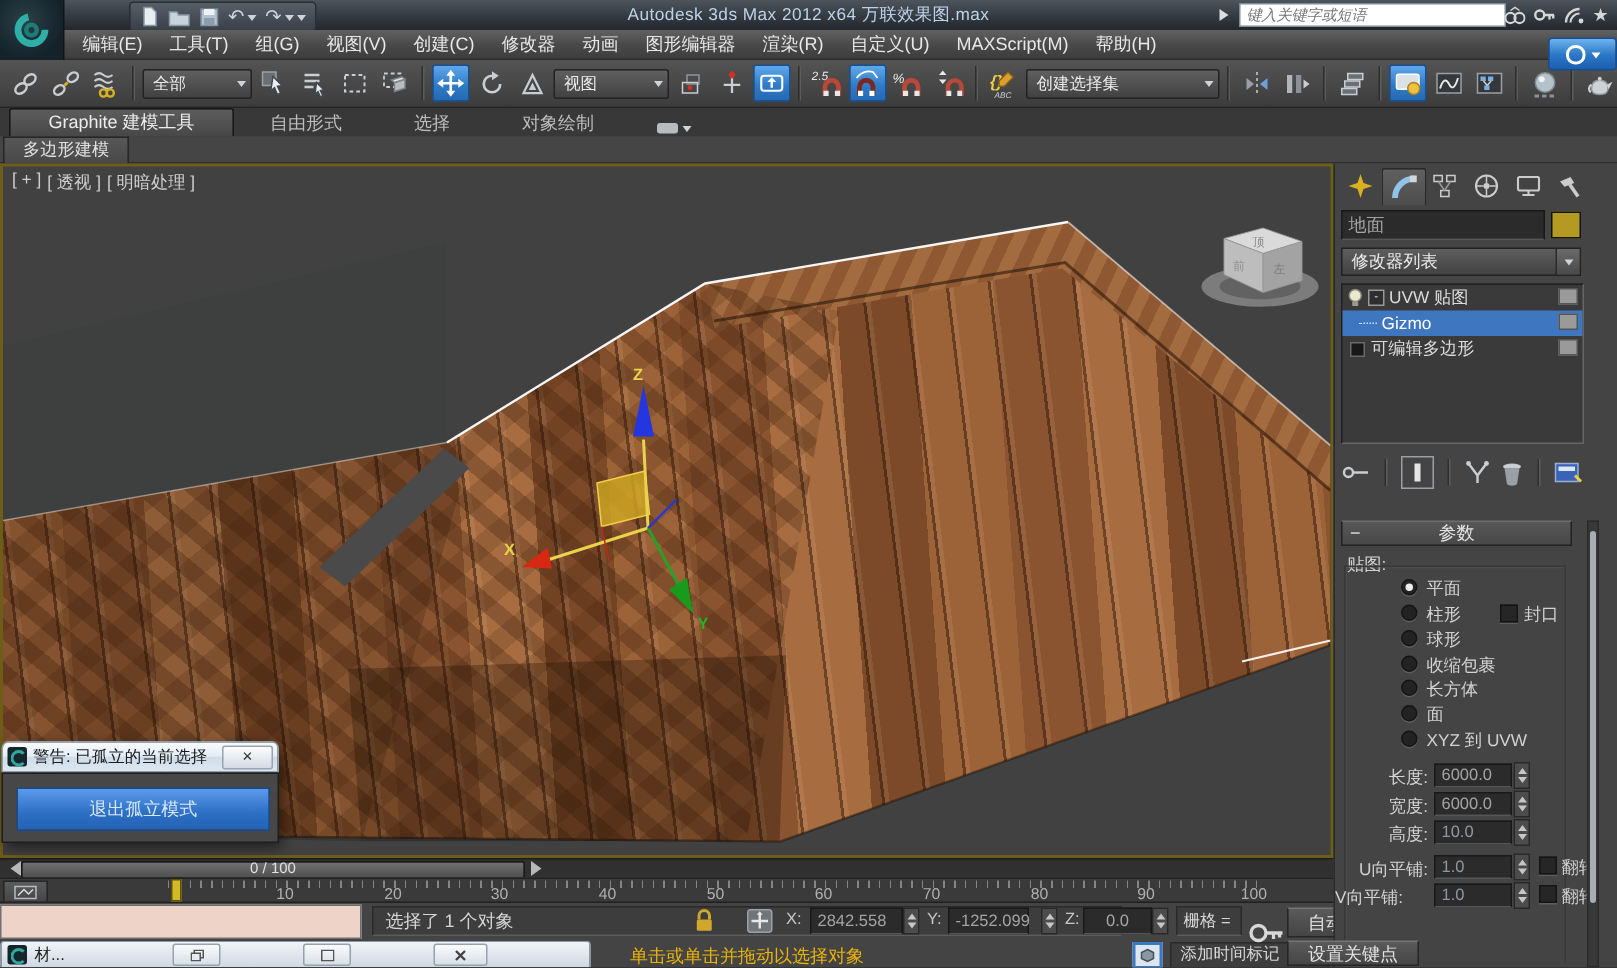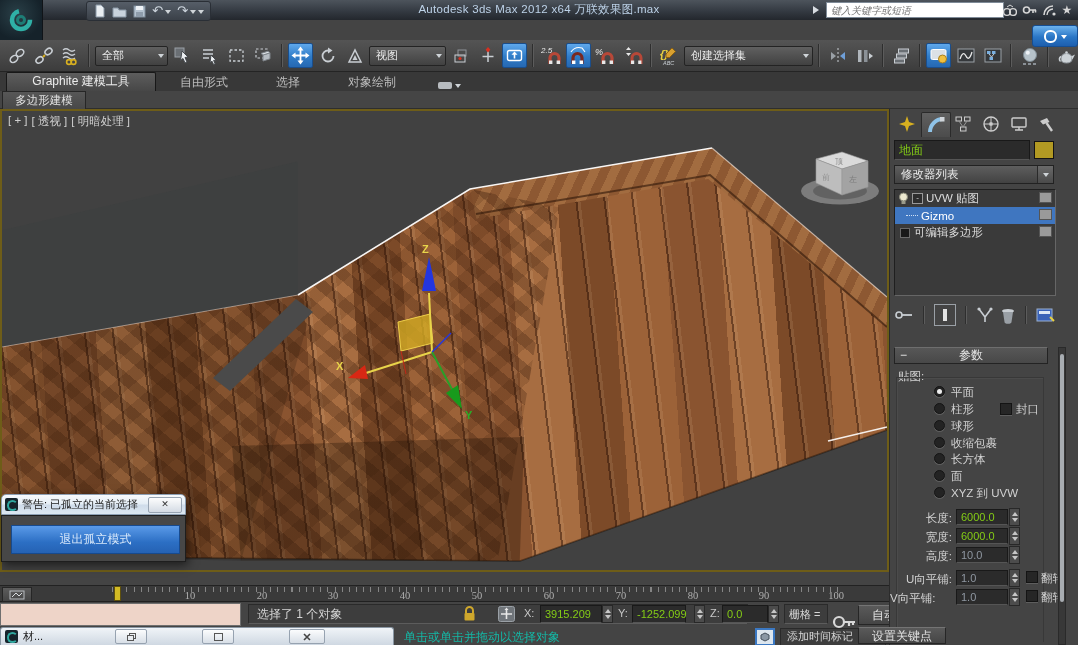--- a/index.html
+++ b/index.html
@@ -77,32 +77,32 @@
   .warn-btn{position:absolute;left:9px;top:9px;width:167px;height:27px;
       background:linear-gradient(#5a9ae8,#2c6fc4 60%,#2562b4);border:1px solid #174a8e;
       color:#d8e8fa;text-align:center;line-height:26px;font-size:12px;}
   .mini-logo{width:13px;height:13px;background:#16242c;border-radius:2px;display:inline-block;position:relative;}
   .mini-logo::after{content:"";position:absolute;left:2px;top:2px;width:7px;height:7px;border:2px solid #2fa8a0;border-radius:6px;border-right-color:transparent;}
   
   .tslider{left:0;top:572px;width:889px;height:13px;background:#303030;border-top:1px solid #1d1d1d;box-sizing:border-box;}
   .ts-handle{position:absolute;left:14px;top:1px;width:334px;height:10px;background:linear-gradient(#707070,#4f4f4f);
       border:1px solid #191919;border-radius:2px;color:#e2e2e2;font-size:10px;text-align:center;line-height:9px;}
   .ts-arr{position:absolute;top:1px;width:0;height:0;border:5px solid transparent;}
-  .trackbar{left:0;top:585px;width:889px;height:17px;background:#3a3a3a;border-top:1px solid #222;border-bottom:1px solid #202020;box-sizing:border-box;font-family:Liberation Serif, serif;}
+  .trackbar{left:0;top:585px;width:889px;height:17px;background:#3a3a3a;border-top:1px solid #222;border-bottom:1px solid #202020;box-sizing:border-box;}
   .tk-btn{position:absolute;left:2px;top:1px;width:28px;height:13px;background:linear-gradient(#5c5c5c,#454545);border:1px solid #262626;display:flex;align-items:center;justify-content:center;}
   .ticks{position:absolute;left:112px;top:1px;width:732px;height:5px;
       background:repeating-linear-gradient(90deg,#858585 0 1px,rgba(0,0,0,0) 1px 7.18px);}
   .tick-label{position:absolute;top:4px;width:44px;margin-left:-22px;text-align:center;color:#b0b0b0;font-size:10.5px;}
   .tk-marker{position:absolute;left:114px;top:0;width:7px;height:15px;background:#d2ba24;border:1px solid #5e500e;box-sizing:border-box;}
   
   .status1{left:0;top:602px;width:1078px;height:25px;background:#444;}
   .status2{left:0;top:627px;width:1078px;height:18px;background:#444;}
   .pink{position:absolute;left:0;top:1px;width:241px;height:23px;background:#eed4c8;border:1px solid #6f6f6f;box-sizing:border-box;}
   .sunken{background:#3d3d3d;border:1px solid #2a2a2a;border-bottom-color:#5c5c5c;box-sizing:border-box;color:#d6d6d6;}
-  .sfield{background:#2b2b2b;border:1px solid #191919;border-bottom-color:#555;box-sizing:border-box;color:#84cc16;font-size:11px;padding:0 4px;line-height:16px;}
+  .sfield{background:#2b2b2b;border:1px solid #191919;border-bottom-color:#555;box-sizing:border-box;color:#a3a3a3;font-size:11px;padding:0 4px;line-height:16px;}
   .dim{color:#8f97a1;}
   .spin{display:inline-flex;flex-direction:column;align-items:center;justify-content:center;gap:2px;width:11px;height:18px;background:#4c4c4c;border:1px solid #282828;box-sizing:border-box;}
   .spin .u{width:0;height:0;border:3px solid transparent;border-bottom:4px solid #c6c6c6;}
   .spin .d{width:0;height:0;border:3px solid transparent;border-top:4px solid #c6c6c6;}
   .gbtn{background:linear-gradient(#5a5a5a,#454545);border:1px solid #262626;border-top-color:#747474;color:#e2e2e2;box-sizing:border-box;text-align:center;}
   .playbtn{display:flex;align-items:center;justify-content:center;gap:1px;}
   .tri-l{width:0;height:0;border:4px solid transparent;border-right:6px solid #cfcfcf;}
   .tri-r{width:0;height:0;border:4px solid transparent;border-left:6px solid #cfcfcf;}
   .vbar{width:2px;height:9px;background:#cfcfcf;}
   .winbar{position:absolute;left:0;top:0;width:394px;height:18px;background:linear-gradient(#f0f4f8,#cfd8e2);
@@ -190,20 +190,34 @@
     <span class="tb-ico a" style="left:1058px;color:#d6d6d6;font-size:12px;">★</span>
   </div>
 
   <div class="logo a">
     <svg width="30" height="30">
         <circle cx="15" cy="15" r="9" fill="none" stroke="#2fb0a6" stroke-width="4.5" stroke-dasharray="40 16"></circle>
         <circle cx="15" cy="15" r="3.5" fill="none" stroke="#1d7d76" stroke-width="3"></circle>
       </svg>
   </div>
 
+  <div class="menubar a">
+    <span class="mi">编辑(E)</span>
+    <span class="mi">工具(T)</span>
+    <span class="mi">组(G)</span>
+    <span class="mi">视图(V)</span>
+    <span class="mi">创建(C)</span>
+    <span class="mi">修改器</span>
+    <span class="mi">动画</span>
+    <span class="mi">图形编辑器</span>
+    <span class="mi">渲染(R)</span>
+    <span class="mi">自定义(U)</span>
+    <span class="mi">MAXScript(M)</span>
+    <span class="mi">帮助(H)</span>
+  </div>
   <div class="infocenter a">
     <span class="ic-ring"></span>
       <span class="dar" style="border-top-color:#fff;"></span>
   </div>
 
   <div class="toolbar a">
     <span class="tb">
         <svg width="20" height="20">
           <ellipse cx="7" cy="13" rx="4.2" ry="3" transform="rotate(-38 7 13)" fill="none" stroke="#c9ced3" stroke-width="1.6"></ellipse>
           <ellipse cx="13" cy="7" rx="4.2" ry="3" transform="rotate(-38 13 7)" fill="none" stroke="#c9ced3" stroke-width="1.6"></ellipse>
@@ -480,20 +494,25 @@
     <div class="warn-title">
       <span class="mini-logo"></span>
       <span class="t">警告: 已孤立的当前选择</span>
       <span class="warn-close">✕</span>
     </div>
     <div class="warn-body">
       <div class="warn-btn">退出孤立模式</div>
     </div>
   </div>
 
+  <div class="tslider a">
+    <span class="ts-arr" style="left:2px;border-right:7px solid #b8b8b8;"></span>
+    <div class="ts-handle">0 / 100</div>
+    <span class="ts-arr" style="left:354px;border-left:7px solid #b8b8b8;"></span>
+  </div>
 
   <div class="trackbar a">
     <span class="tk-btn">
         <svg width="16" height="10">
           <rect x="1" y="1" width="14" height="8" fill="none" stroke="#b8bcc0"></rect>
           <path d="M3,7 L7,3 L10,6 L13,3" fill="none" stroke="#d8dce0"></path>
         </svg>
       </span>
     <div class="ticks"></div>
     <span class="tick-label" style="left:190px;">10</span>
@@ -519,33 +538,33 @@
         </svg>
       </span>
     <span class="a" style="left:497px;top:3px;">
         <svg width="19" height="18">
           <rect x="1.5" y="1.5" width="16" height="15" rx="2" fill="#70757a" stroke="#9aa0a6"></rect>
           <path d="M9.5,4 V14 M4,9 H15" stroke="#e8e8e8" stroke-width="1.6"></path>
           <path d="M9.5,2.5 l2,2.4 h-4 z" fill="#e8e8e8"></path>
         </svg>
       </span>
     <span class="a" style="left:524px;top:5px;color:#c8c8c8;font-size:11px;">X:</span>
-    <div class="sfield a" style="left:540px;top:3px;width:62px;height:18px;">3915.209</div>
+    <div class="sfield a" style="left:540px;top:3px;width:62px;height:18px;">2842.558</div>
     <span class="spin a" style="left:602px;top:3px;">
         <b class="u"></b>
         <b class="d"></b>
       </span>
     <span class="a" style="left:618px;top:5px;color:#c8c8c8;font-size:11px;">Y:</span>
     <div class="sfield a" style="left:632px;top:3px;width:54px;height:18px;">-1252.099</div>
     <span class="spin a" style="left:694px;top:3px;">
         <b class="u"></b>
         <b class="d"></b>
       </span>
     <span class="a" style="left:710px;top:5px;color:#c8c8c8;font-size:11px;">Z:</span>
-    <div class="sfield a" style="left:722px;top:3px;width:46px;height:18px;">0.0</div>
+    <div class="sfield a" style="left:722px;top:3px;width:46px;height:18px;text-align:center;">0.0</div>
     <span class="spin a" style="left:768px;top:3px;">
         <b class="u"></b>
         <b class="d"></b>
       </span>
     <div class="sunken a" style="left:784px;top:2px;width:44px;height:20px;line-height:19px;padding-left:4px;font-size:11px;">栅格 = 10.0</div>
     <span class="a" style="left:832px;top:4px;z-index:5;">
         <svg width="24" height="34">
           <circle cx="7" cy="16" r="5" fill="none" stroke="#d8d8d8" stroke-width="2.2"></circle>
           <path d="M12,16 H23 M17,16 v4 M21,16 v3" stroke="#d8d8d8" stroke-width="2.2" fill="none"></path>
         </svg>
@@ -584,21 +603,21 @@
           <svg width="9" height="8">
             <rect x="0.5" y="0.5" width="8" height="7" fill="none" stroke="#555"></rect>
           </svg>
         </span>
       <span class="cap-btn" style="margin-left:55px;width:34px;">
           <svg width="8" height="8">
             <path d="M1,1 L7,7 M7,1 L1,7" stroke="#444" stroke-width="1.6"></path>
           </svg>
         </span>
     </div>
-    <span class="a" style="left:404px;top:2px;color:#14b8a6;">单击或单击并拖动以选择对象</span>
+    <span class="a" style="left:420px;top:2px;color:#eab308;">单击或单击并拖动以选择对象</span>
     <span class="a" style="left:755px;top:1px;width:16px;height:14px;background:#dde6ee;border:2px solid #3b78c2;display:flex;align-items:center;justify-content:center;">
         <svg width="10" height="10">
           <polygon points="5,1 9,3 9,7 5,9 1,7 1,3" fill="#8a97a4" stroke="#44505c"></polygon>
         </svg>
       </span>
     <div class="sunken a" style="left:780px;top:1px;width:106px;height:28px;line-height:15px;padding-left:6px;font-size:11px;">添加时间标记</div>
     <div class="gbtn a" style="left:858px;top:0px;width:88px;height:17px;line-height:16px;z-index:4;">设置关键点</div>
     <span class="a" style="left:948px;top:1px;">
         <svg width="16" height="14">
           <polyline points="1,11 5,3 9,11 14,5" fill="none" stroke="#d04038" stroke-width="1.6"></polyline>

